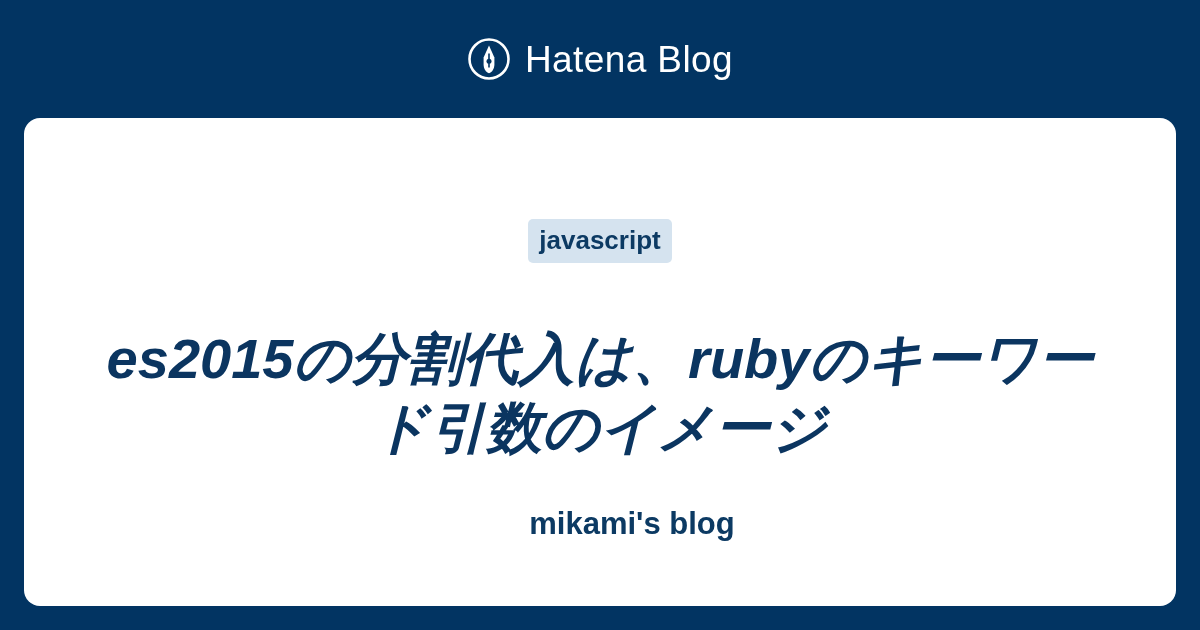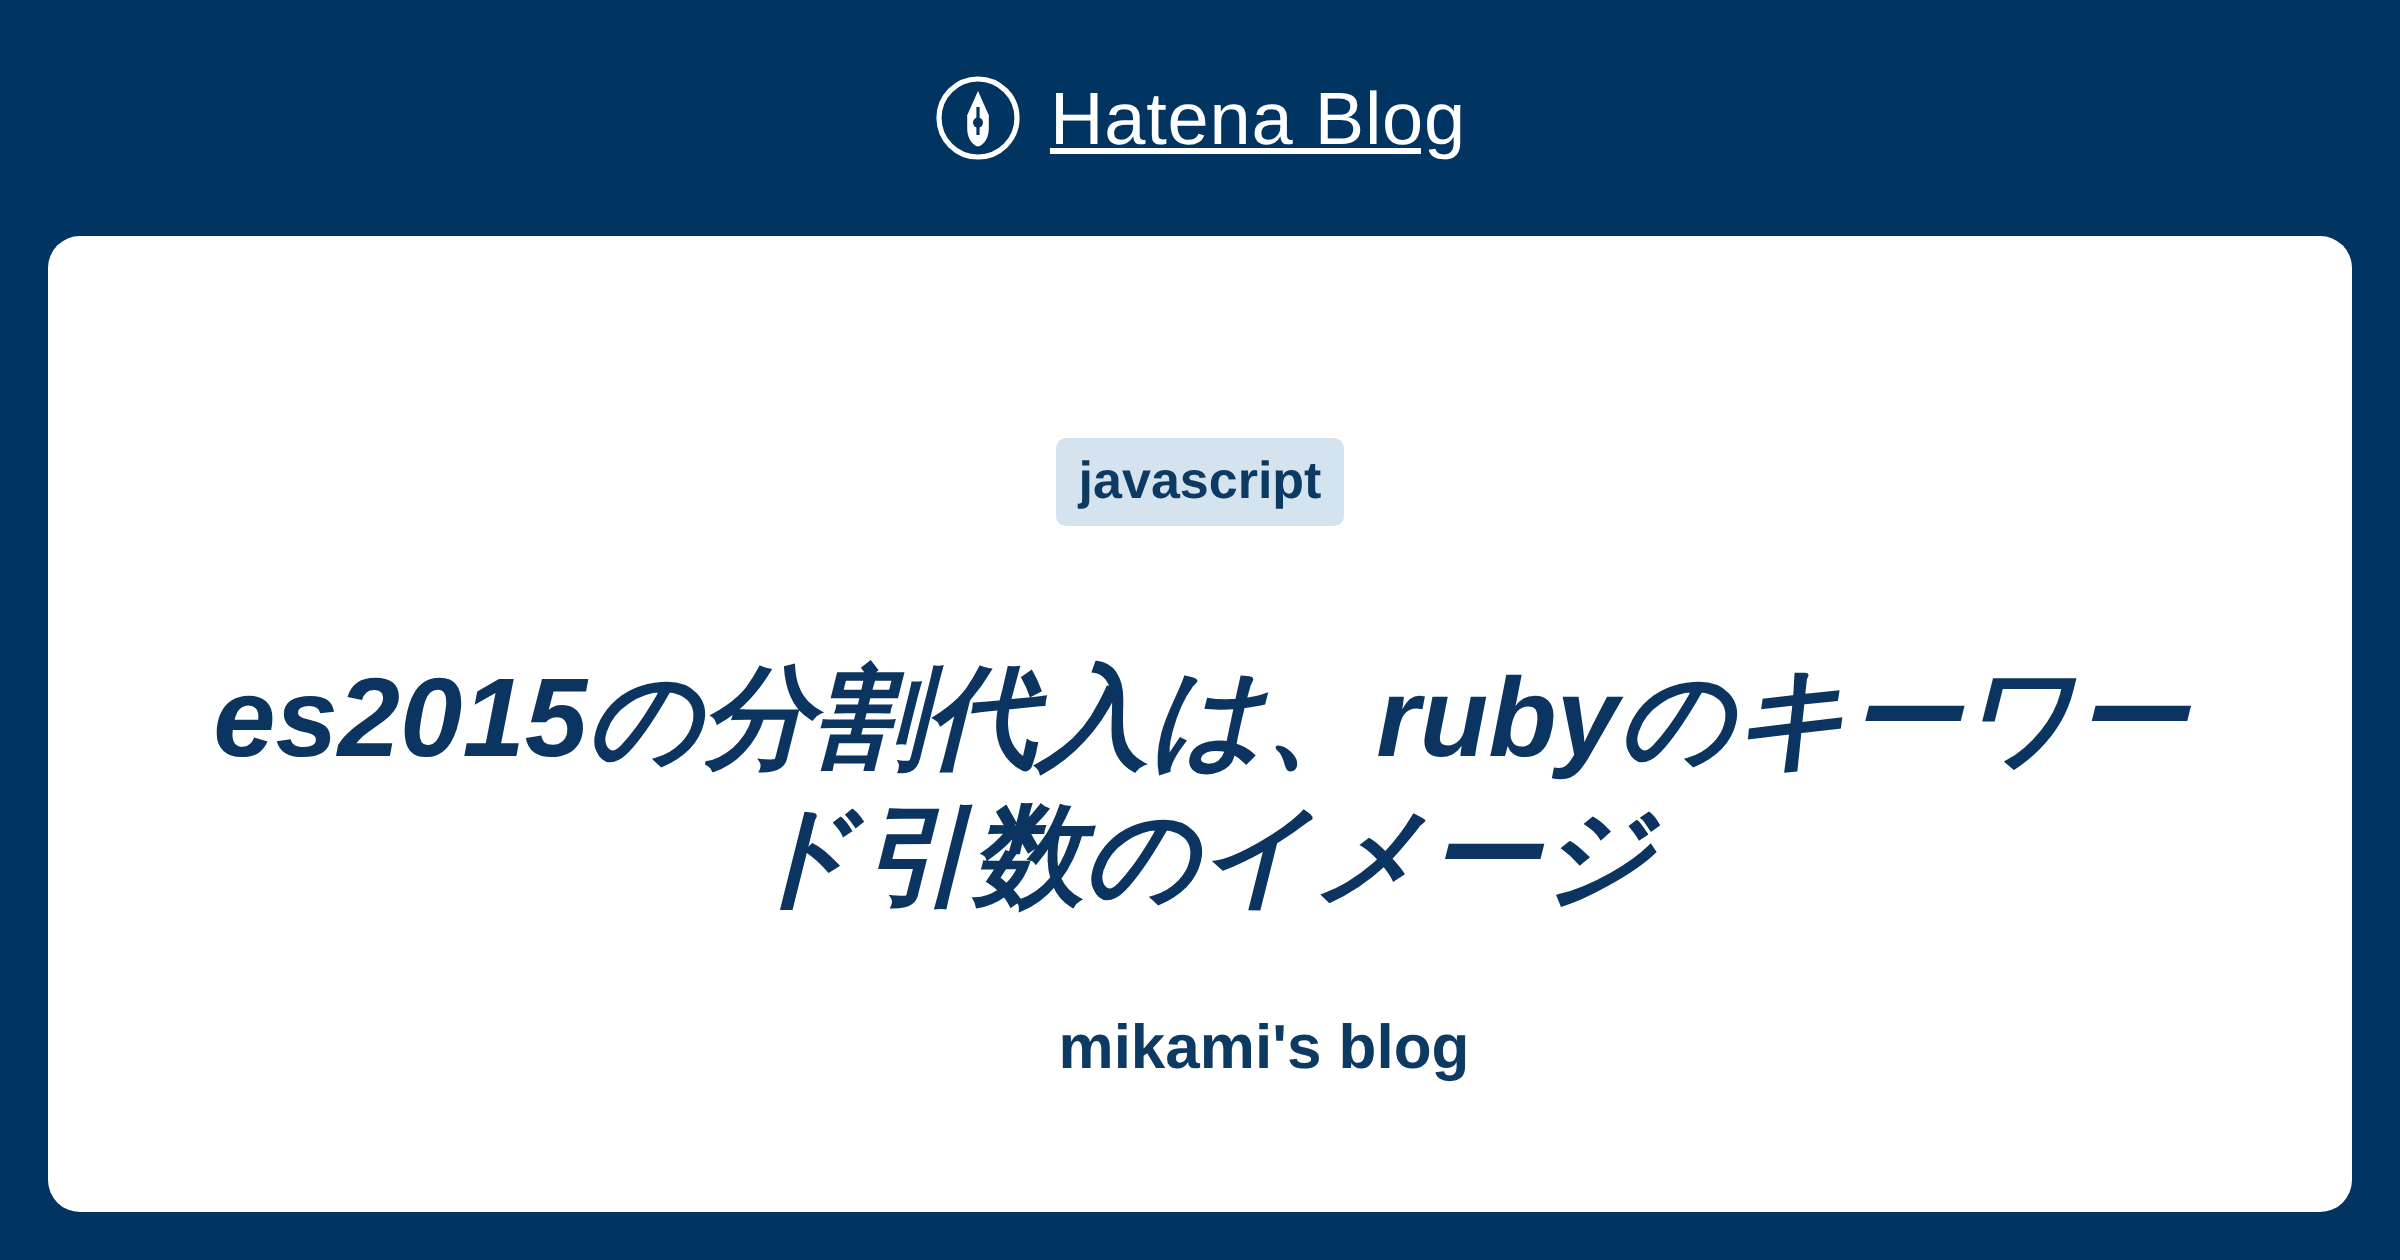--- a/index.html
+++ b/index.html
@@ -39,21 +39,20 @@
     display: block;
     flex: none;
   }
   .brand-title {
     color: #ffffff;
     font-size: 37px;
     font-weight: 300;
     letter-spacing: 0.4px;
     line-height: 1;
     white-space: nowrap;
-    text-decoration: underline;
   }
 
   
   .content-card {
     position: absolute;
     left: 24px;
     top: 118px;
     width: 1152px;
     height: 488px;
     background: #ffffff;

